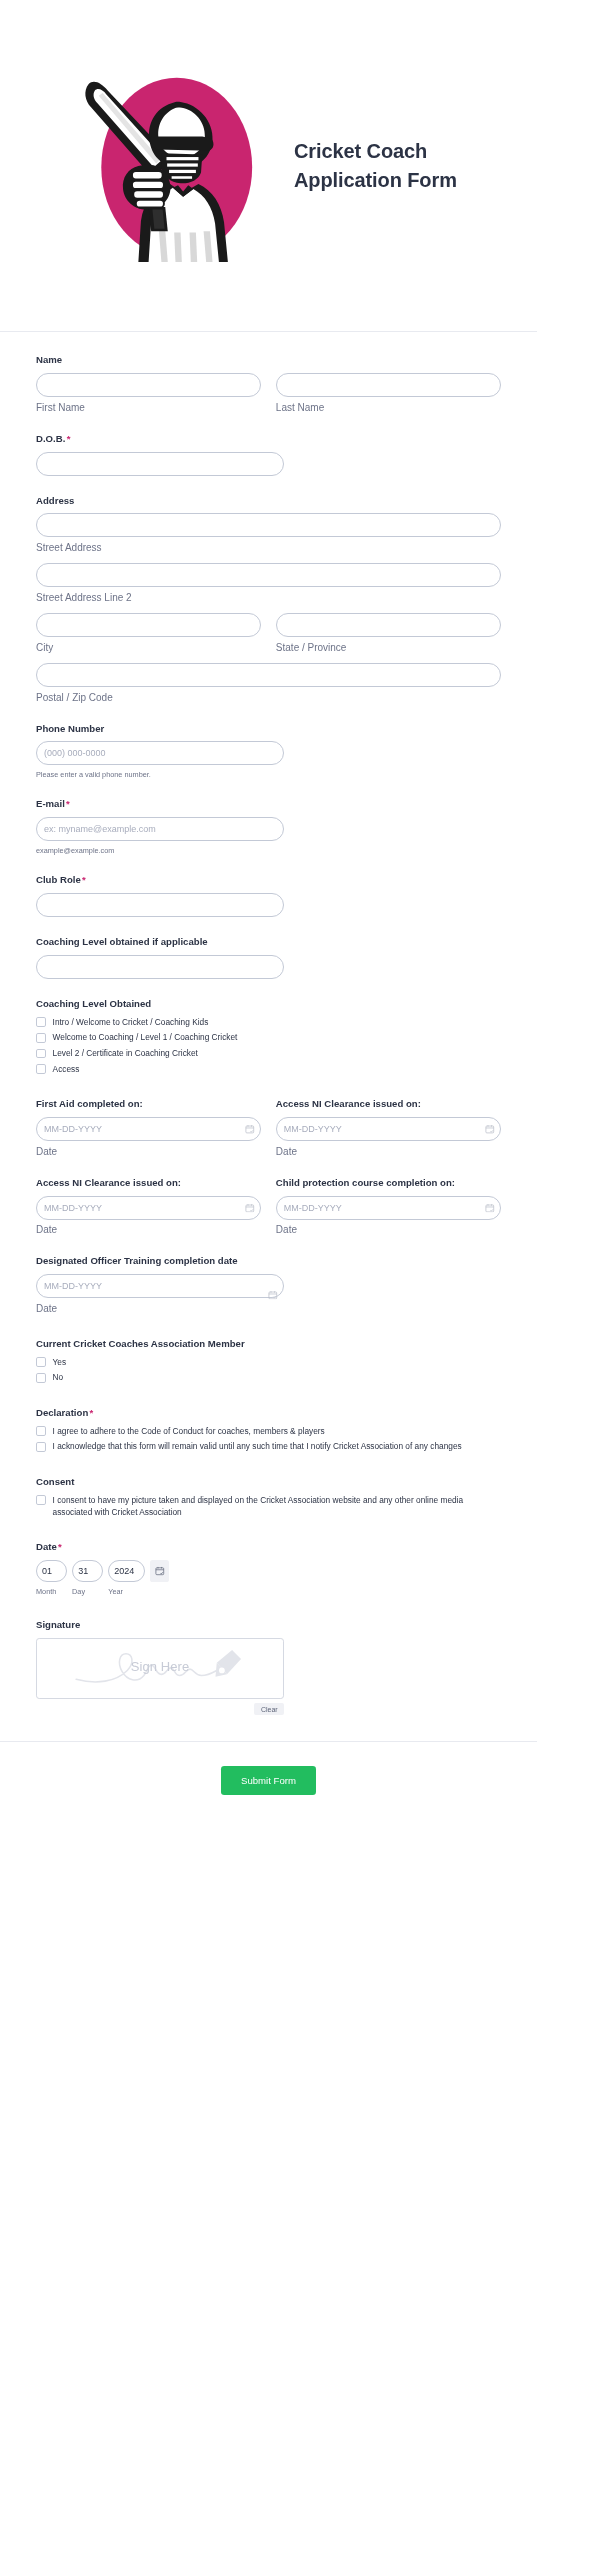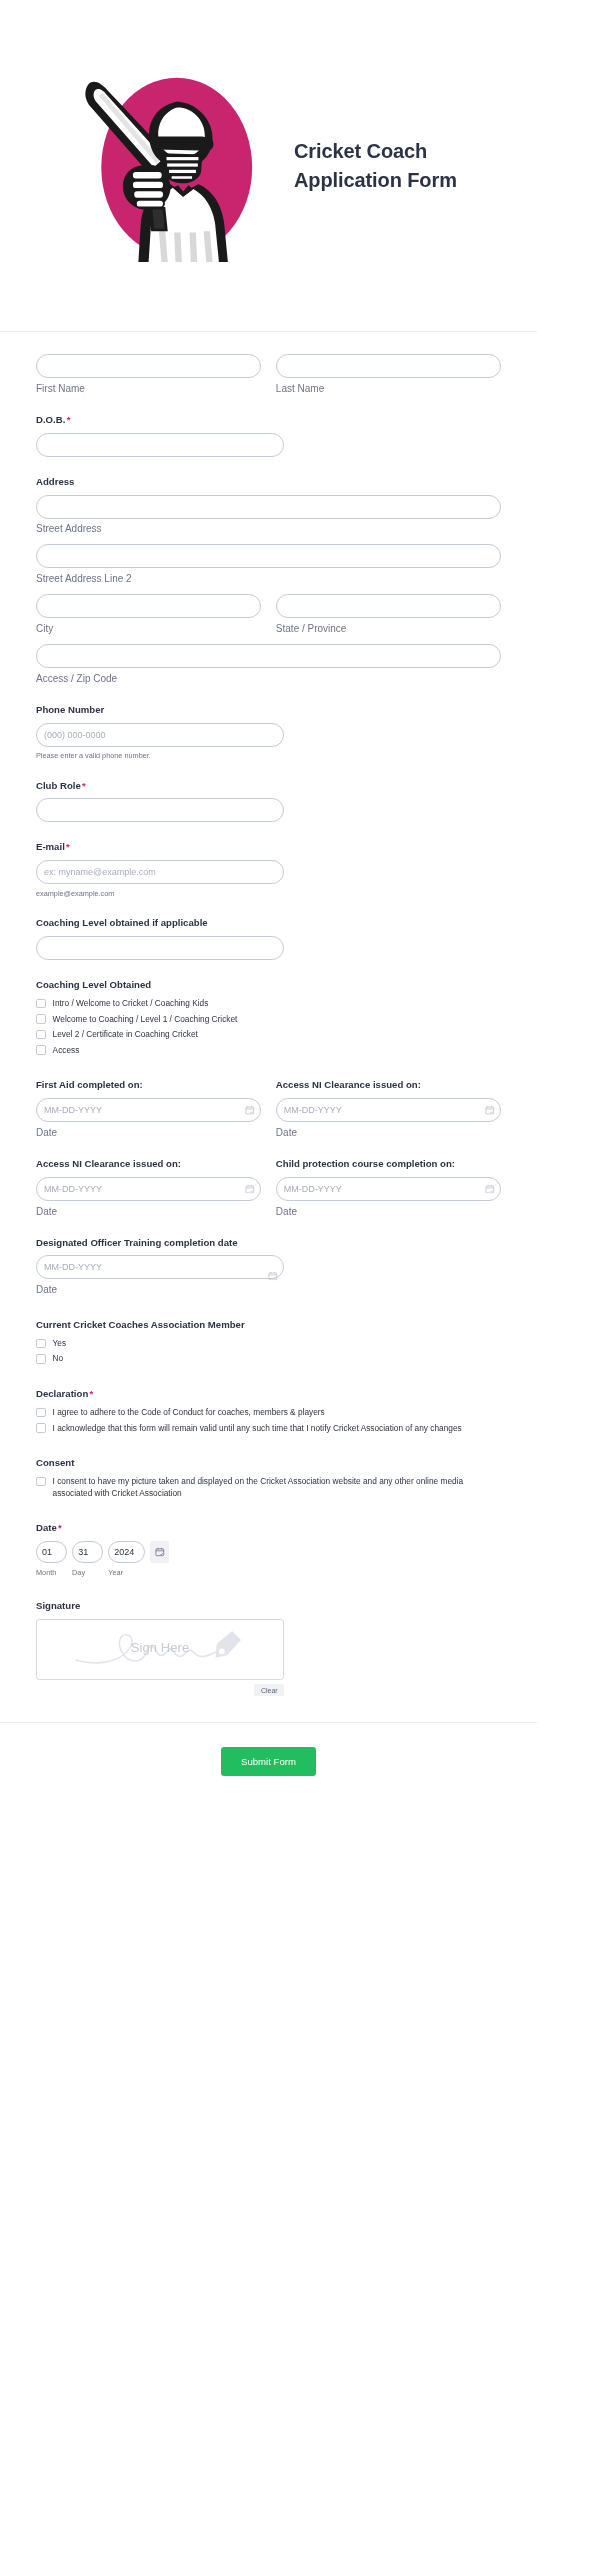--- a/index.html
+++ b/index.html
@@ -227,20 +227,21 @@
     </div>
     <div class="form-title">
       <span>Cricket Coach</span>
       <span>Application Form</span>
     </div>
   </div>
 
   <div class="form-body">
 
     <div class="field">
+      <div class="field-label">Name</div>
       <div class="row2">
         <div class="col">
           <input class="inp" type="text" value="" style="">
           <div class="sub-label">First Name</div>
         </div>
         <div class="col">
           <input class="inp" type="text" value="" style="">
           <div class="sub-label">Last Name</div>
         </div>
       </div>
@@ -274,48 +275,48 @@
           <div class="sub-label">City</div>
         </div>
         <div class="col">
           <input class="inp" type="text" value="" style="">
           <div class="sub-label">State / Province</div>
         </div>
       </div>
 
       <div>
         <input class="inp" type="text" value="" style="">
-        <div class="sub-label">Access / Zip Code</div>
+        <div class="sub-label">Postal / Zip Code</div>
       </div>
     </div>
 
     <div class="field">
       <div class="field-label">Phone Number</div>
       <div class="w-half">
         <input class="inp" type="text" placeholder="(000) 000-0000" style="">
         <div class="hint">Please enter a valid phone number.</div>
       </div>
     </div>
 
     <div class="field">
       <div class="field-label">
-        <span>Club Role</span><span class="req">*</span>
-      </div>
-      <div class="w-half">
-        <input class="inp" type="text" value="" style="">
-      </div>
-    </div>
-
-    <div class="field">
-      <div class="field-label">
         <span>E-mail</span><span class="req">*</span>
       </div>
       <div class="w-half">
         <input class="inp" type="text" placeholder="ex: myname@example.com" style="">
         <div class="hint">example@example.com</div>
+      </div>
+    </div>
+
+    <div class="field">
+      <div class="field-label">
+        <span>Club Role</span><span class="req">*</span>
+      </div>
+      <div class="w-half">
+        <input class="inp" type="text" value="" style="">
       </div>
     </div>
 
     <div class="field">
       <div class="field-label">Coaching Level obtained if applicable</div>
       <div class="w-half">
         <input class="inp" type="text" value="" style="">
       </div>
     </div>
 

